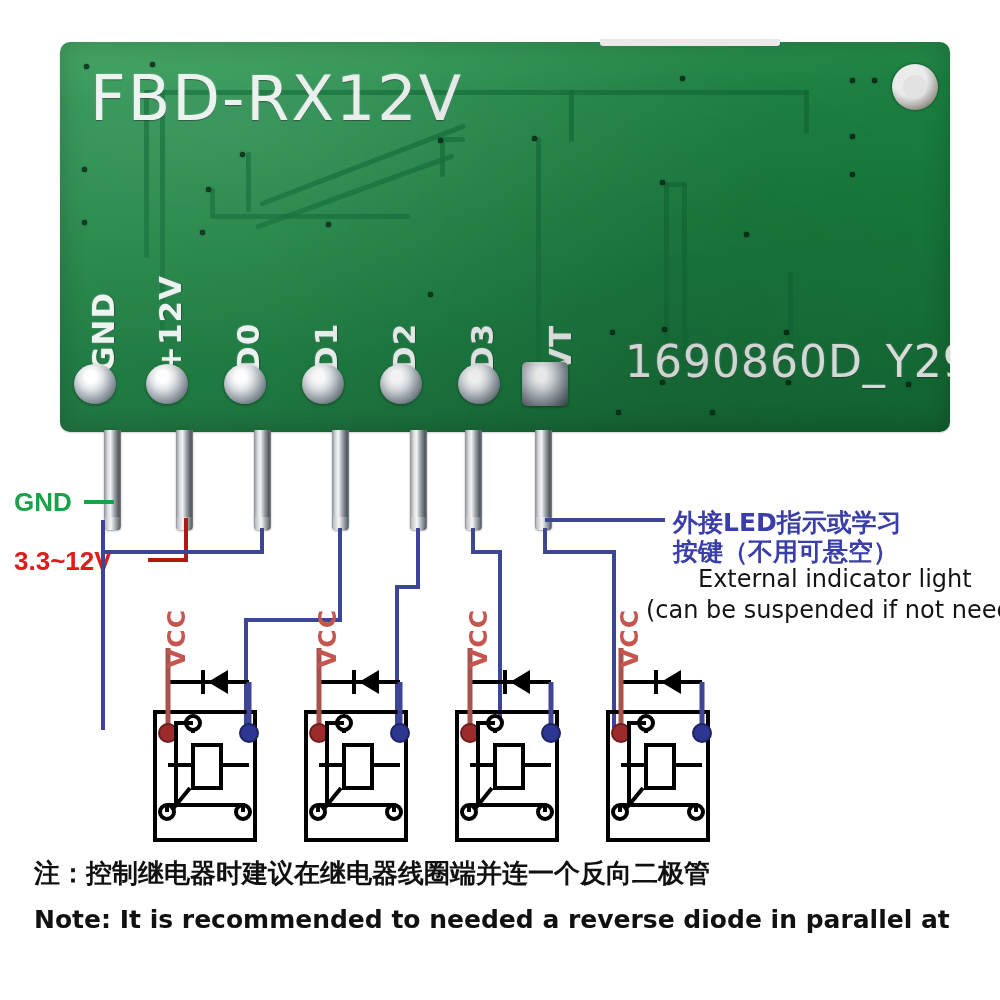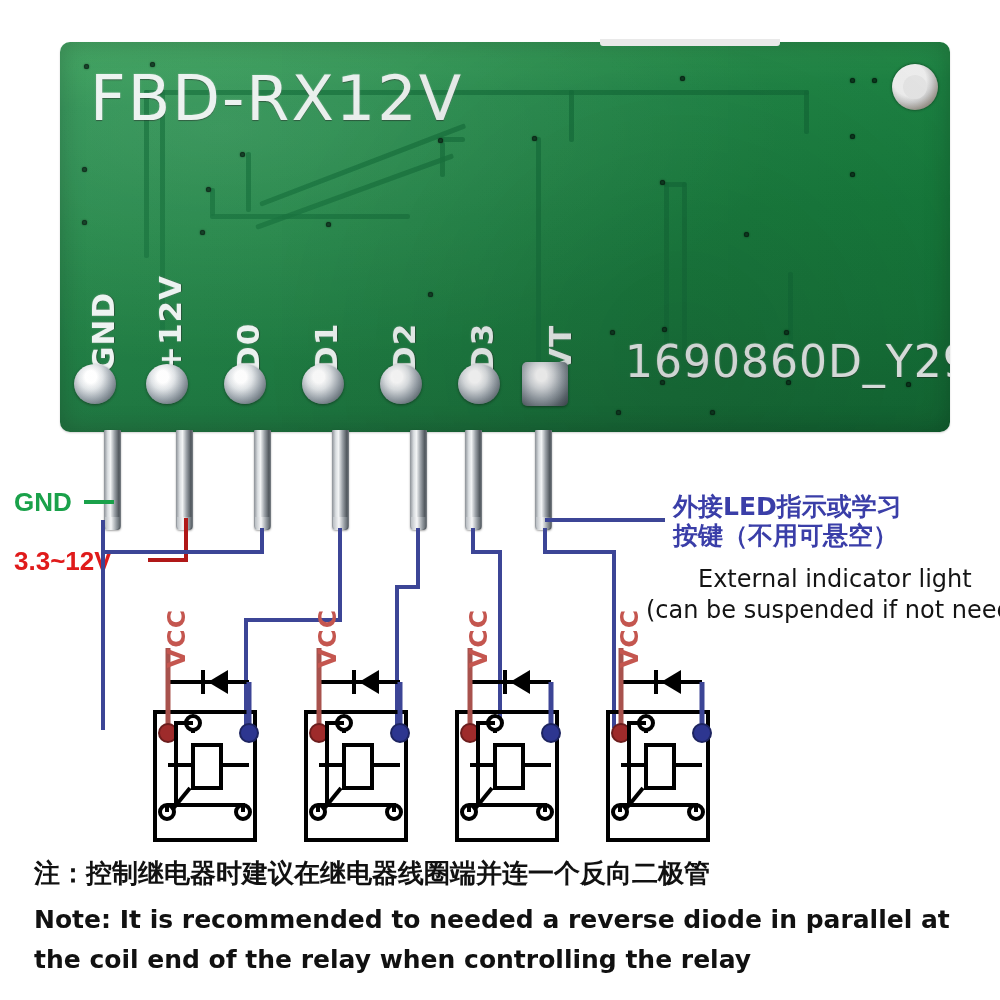--- a/index.html
+++ b/index.html
@@ -67,21 +67,21 @@
     background:linear-gradient(90deg,#b9bec3,#f6f7f8 40%,#8f969c 75%,#606greenish);
     background:linear-gradient(90deg,#b9bec3,#f6f7f8 40%,#8f969c 78%,#5c6369);
     border-radius:0 0 5px 5px;}
 
   
   .lbl{position:absolute;white-space:nowrap;font-weight:700;}
   .lbl-gnd{left:14px;top:487px;font-size:26px;color:#1aa14a;}
   .lbl-volt{left:14px;top:546px;font-size:26px;color:#e01b1b;}
 
   .cn-line{position:absolute;white-space:nowrap;color:#3a3ea8;font-weight:700;font-size:25px;
-    font-family:"DejaVu Sans",sans-serif;}
+    font-family:"DejaVu Sans",sans-serif;margin-top:16px;}
   .en-line{position:absolute;white-space:nowrap;color:#141414;font-size:24px;
     font-family:"DejaVu Sans",sans-serif;}
 
   .note{position:absolute;white-space:nowrap;color:#111;font-weight:700;
     font-family:"DejaVu Sans",sans-serif;}
 
   .vcc{position:absolute;color:#c4564f;font-weight:700;font-size:25px;letter-spacing:1px;
     transform:rotate(-90deg);transform-origin:0 0;font-family:"DejaVu Sans",sans-serif;}
 
   
@@ -310,15 +310,14 @@
     </g>
   </svg>
 
   <div class="vcc" style="left:162px;top:668px;">VCC</div>
   <div class="vcc" style="left:313px;top:668px;">VCC</div>
   <div class="vcc" style="left:464px;top:668px;">VCC</div>
   <div class="vcc" style="left:615px;top:668px;">VCC</div>
 
   <div class="note" style="left:34px;top:856px;font-size:26px;">注：控制继电器时建议在继电器线圈端并连一个反向二极管</div>
   <div class="note" style="left:34px;top:905px;font-size:25px;">Note: It is recommended to needed a reverse diode in parallel at</div>
-  <div class="note" style="left:34px;top:945px;font-size:25px;">the coil end of the relay when controlling the relay</div>
 
 </div>
 
 </body></html>

